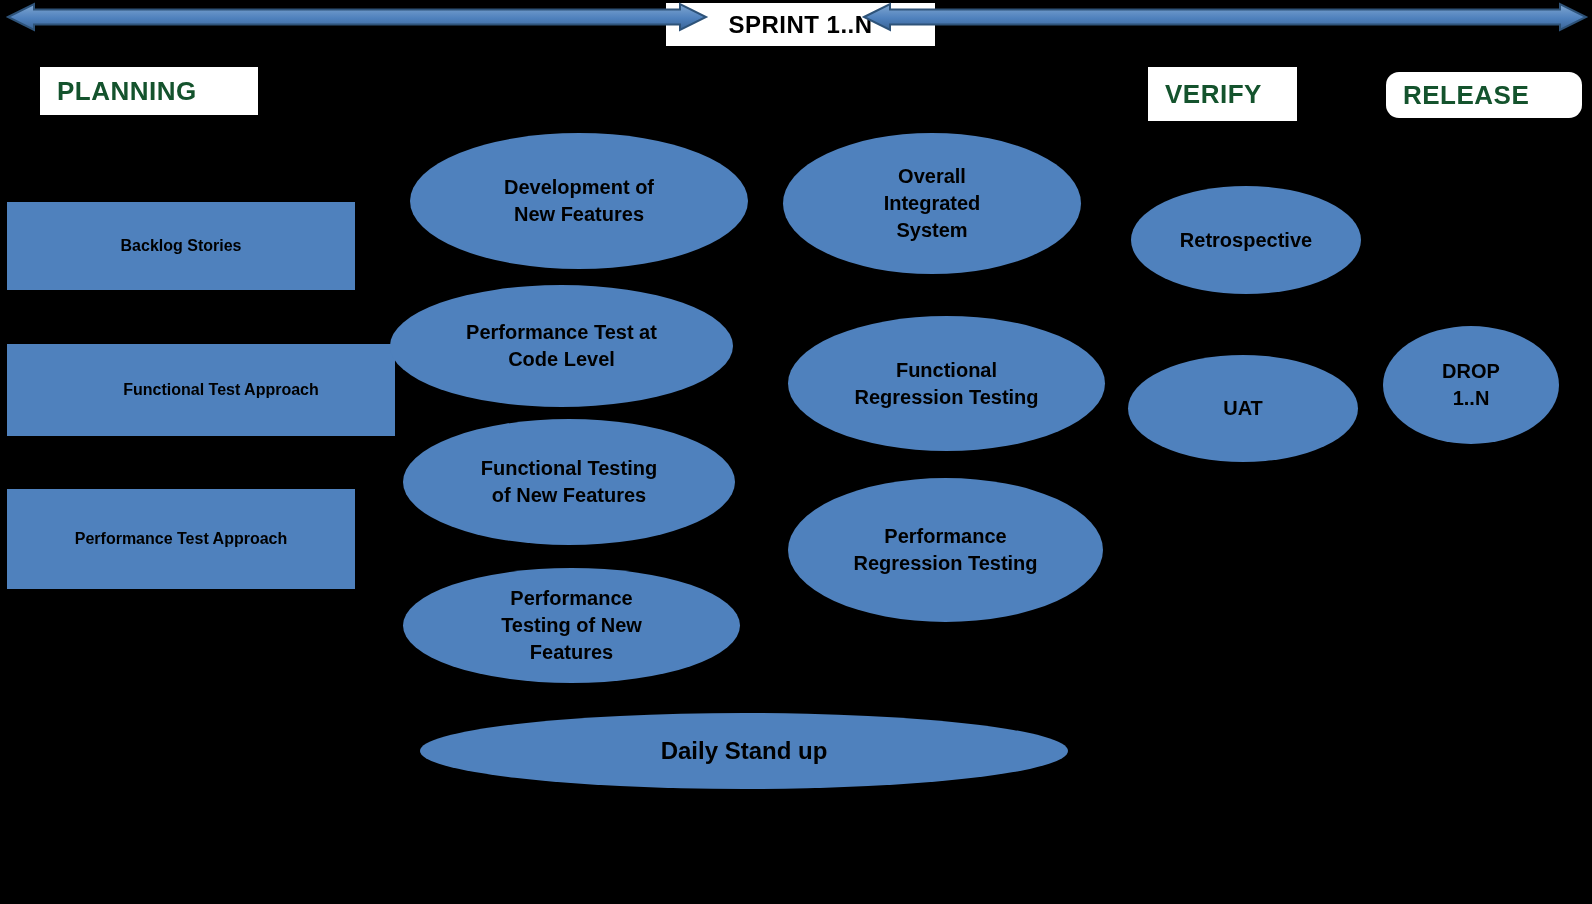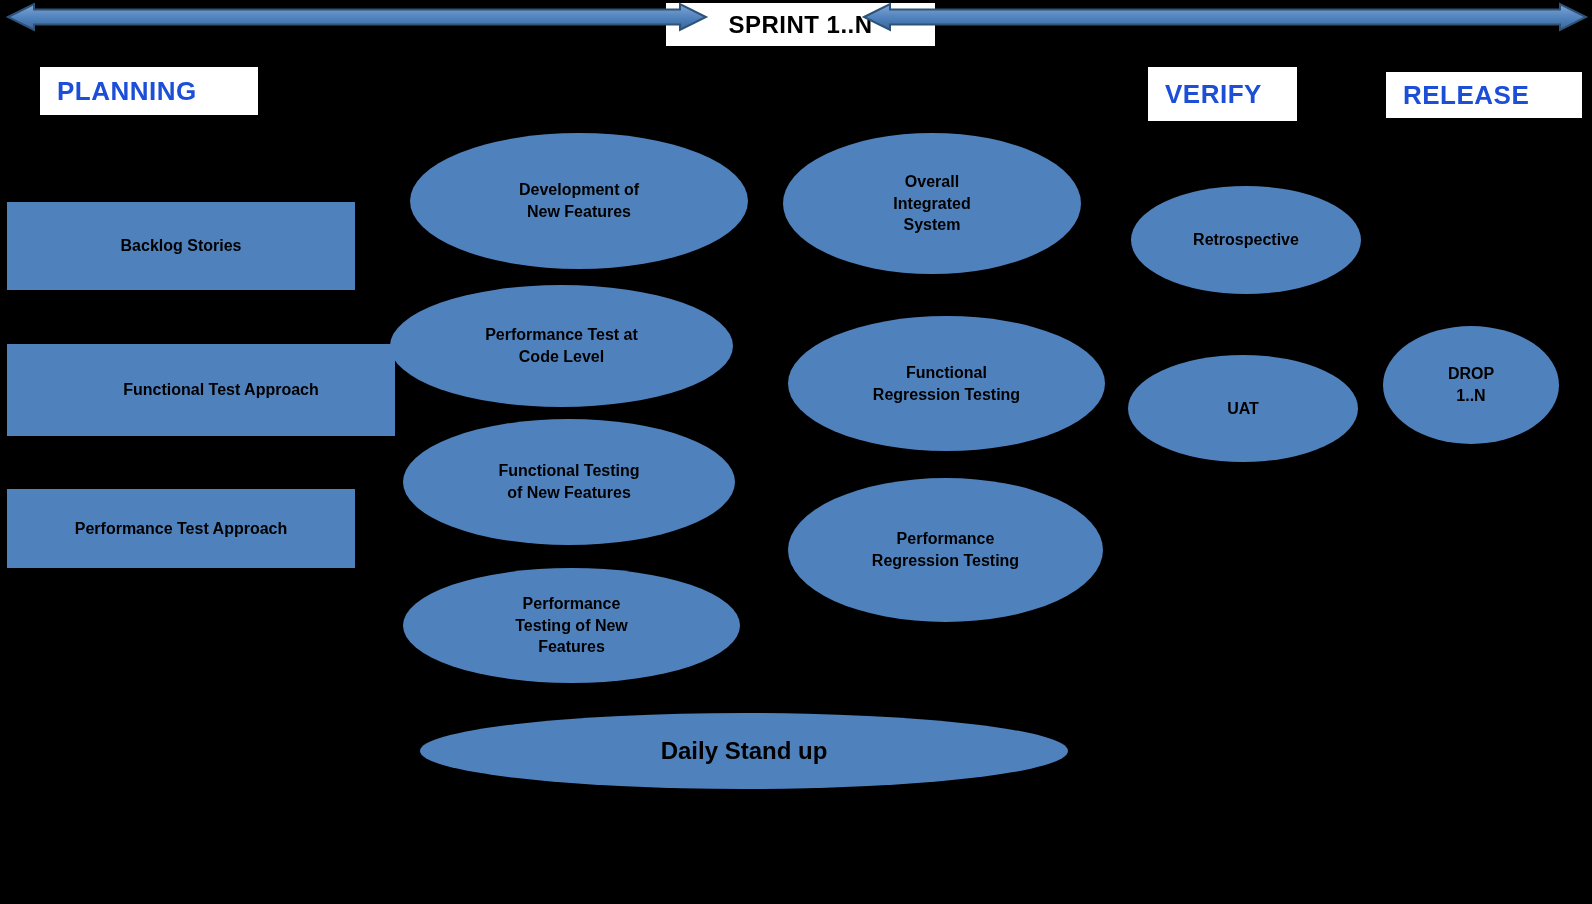--- a/index.html
+++ b/index.html
@@ -2,48 +2,48 @@
 <html><head>
 <meta charset="utf-8">
 <style>
   html,body{margin:0;padding:0;background:#000;}
   .canvas{
     position:relative;width:1592px;height:904px;background:#000000;
     overflow:hidden;font-family:"Liberation Sans",sans-serif;color:#000;
   }
   
   .phase-label{
-    position:absolute;background:#ffffff;color:#1d4ed8;
+    position:absolute;background:#ffffff;color:#14532d;
     font-weight:bold;font-size:26px;display:flex;align-items:center;
     padding-left:17px;box-sizing:border-box;letter-spacing:0.5px;
   }
   #hdr-planning{left:40px;top:67px;width:218px;height:48px;}
   #hdr-verify{left:1148px;top:67px;width:149px;height:54px;}
-  #hdr-release{left:1386px;top:72px;width:196px;height:46px;}
+  #hdr-release{left:1386px;top:72px;width:196px;height:46px;border-radius:13px;}
   
   .sprint-box{
     position:absolute;left:666px;top:3px;width:269px;height:43px;
     background:#ffffff;color:#000;font-weight:bold;font-size:24px;
     display:flex;align-items:center;justify-content:center;letter-spacing:0.5px;
   }
   
   .timeline-svg{position:absolute;left:0;top:0;width:1592px;height:50px;pointer-events:none;}
   
   .prect{
     position:absolute;left:7px;width:348px;background:#4F81BD;
     font-weight:bold;font-size:16px;display:flex;align-items:center;
     justify-content:center;text-align:center;
   }
   #rect-backlog{top:202px;height:88px;}
   #rect-functional-approach{top:344px;height:92px;padding-left:40px;}
-  #rect-performance-approach{top:489px;height:79px;}
+  #rect-performance-approach{top:489px;height:100px;}
   
   .ell{
     position:absolute;background:#4F81BD;border-radius:50%;
-    font-weight:bold;font-size:16px;line-height:1.35;
+    font-weight:bold;font-size:20px;line-height:1.35;
     display:flex;align-items:center;justify-content:center;
     text-align:center;white-space:pre-line;
   }
   #ell-development{left:410px;top:133px;width:338px;height:136px;}
   #ell-perf-code{left:390px;top:285px;width:343px;height:122px;}
   #ell-func-new{left:403px;top:419px;width:332px;height:126px;}
   #ell-perf-new{left:403px;top:568px;width:337px;height:115px;}
   #ell-overall{left:783px;top:133px;width:298px;height:141px;}
   #ell-func-reg{left:788px;top:316px;width:317px;height:135px;}
   #ell-perf-reg{left:788px;top:478px;width:315px;height:144px;}

